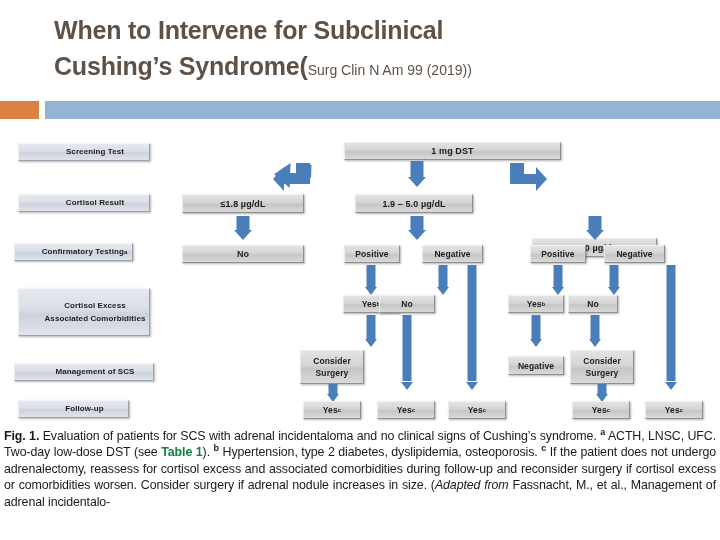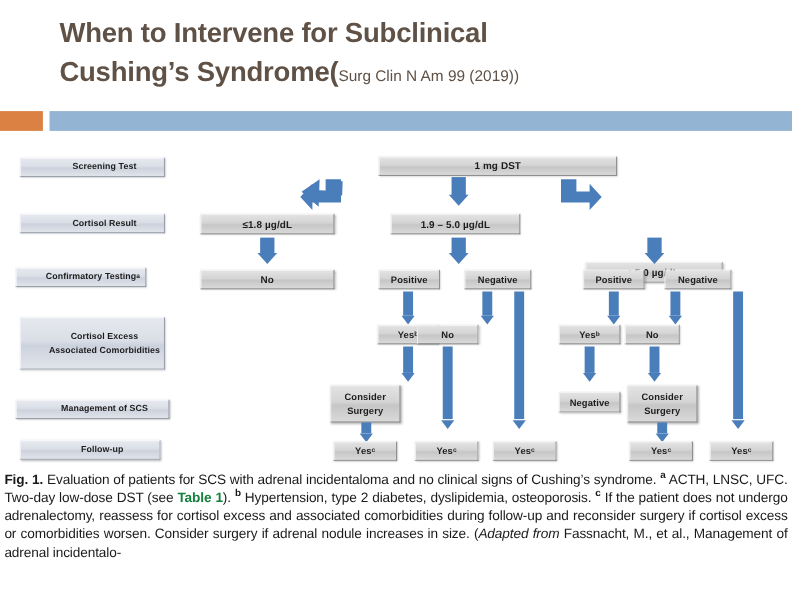--- a/index.html
+++ b/index.html
@@ -187,21 +187,21 @@
   </div>
 
   <div class="node legend" style="left:14px; top:235px; width:140px; height:18px;">
     <span>Management of SCS</span>
   </div>
 
   <div class="node legend" style="left:18px; top:160px; width:132px; height:48px; line-height:13px;">
     <span>Cortisol Excess Associated Comorbidities</span>
   </div>
 
-  <div class="node legend" style="left:18px; top:272px; width:128px; height:18px;">
+  <div class="node legend" style="left:18px; top:272px; width:111px; height:18px;">
     <span>Follow-up</span>
   </div>
 
   <div class="node" style="left:308px; top:14px; width:217px; height:18px; font-size:9px;margin-left:36px;">
     <span>1 mg DST</span>
   </div>
 
   <div class="arrow-diag" style="left:272px; top:34px;">
     <svg width="40" height="34" viewBox="0 0 40 34">
       <polygon points="39,2 39,15 18,15 18,26 2,13 18,1 18,11 30,11 30,2" fill="#4a7ebb" transform="rotate(2 20 17)"></polygon>

